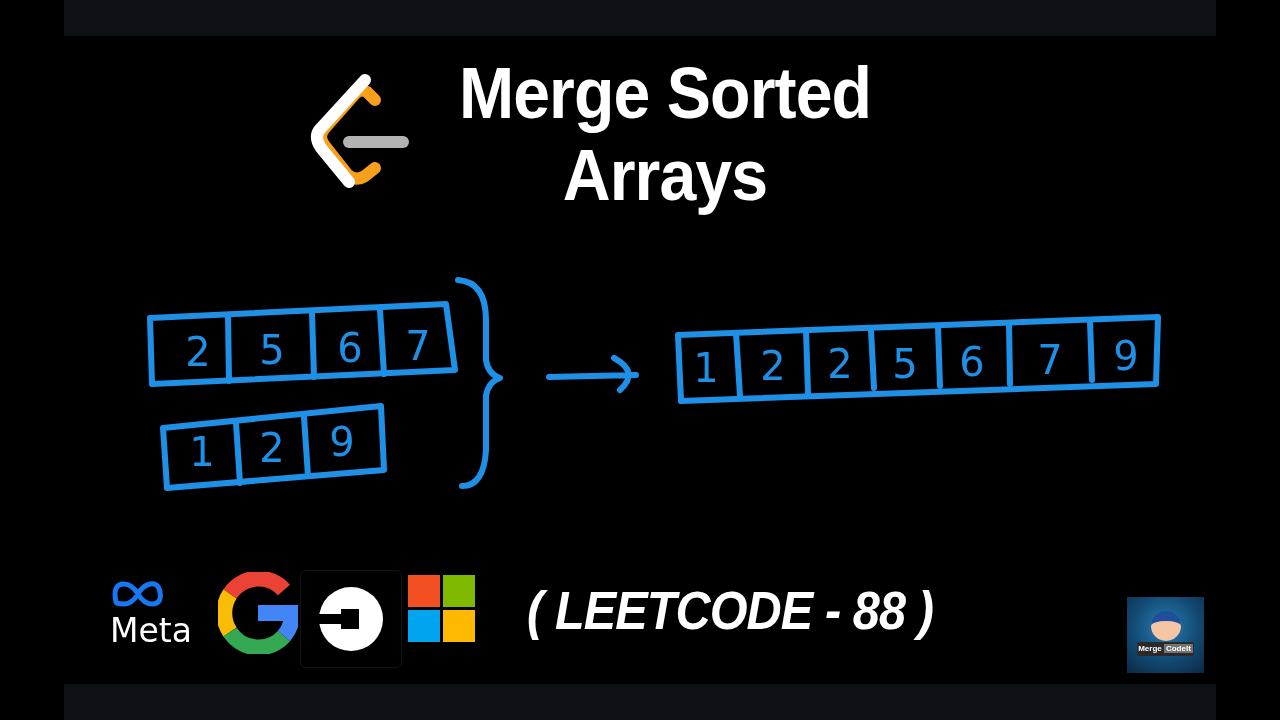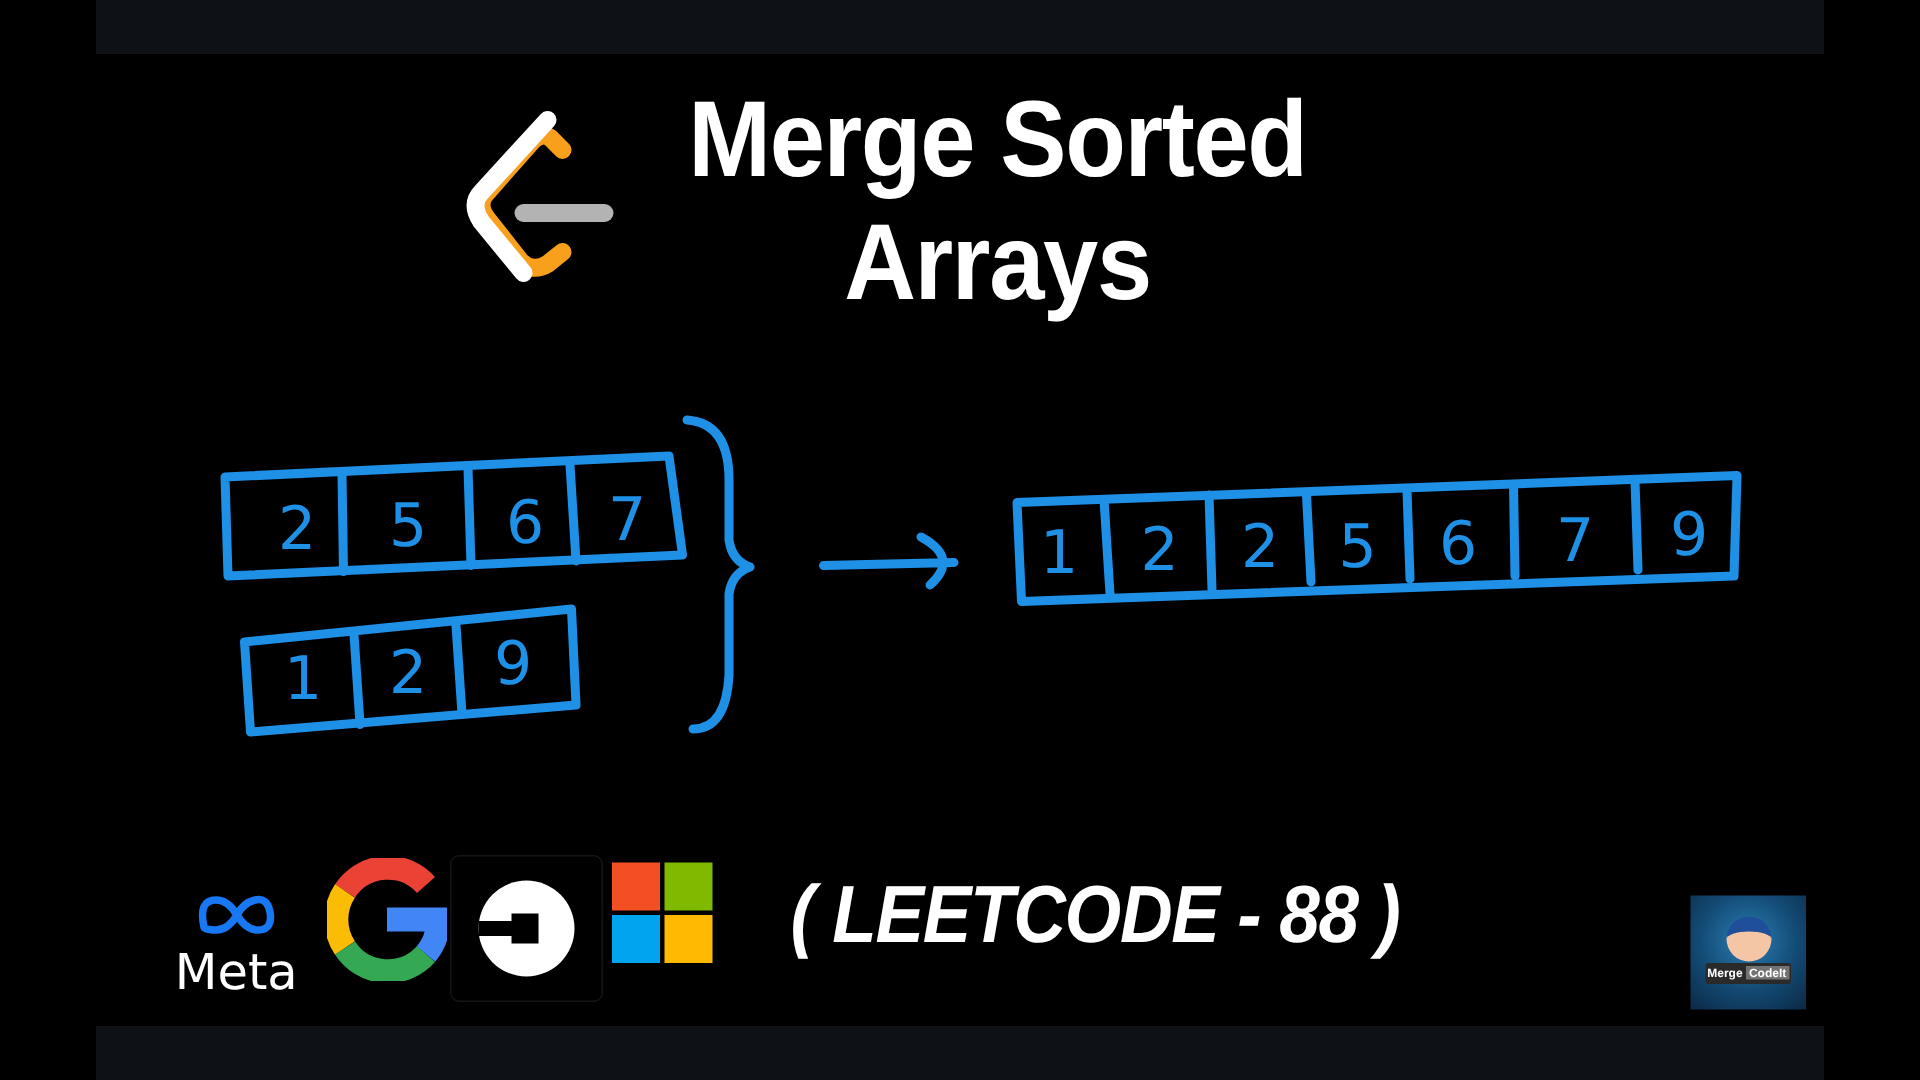--- a/index.html
+++ b/index.html
@@ -5,21 +5,21 @@
   html, body { margin:0; padding:0; }
   body { width:1280px; height:720px; background:#000; position:relative; overflow:hidden; font-family:"Liberation Sans", sans-serif; }
   .bar { position:absolute; left:64px; width:1152px; background:#0e1216; }
   .bar.top { top:0; height:36px; }
   .bar.bottom { top:684px; height:36px; }
   .title { position:absolute; left:410px; top:52px; width:510px; text-align:center; color:#fff; font-family:"Liberation Sans", sans-serif; font-weight:bold; font-size:72px; line-height:82px; letter-spacing:-1px; transform:scaleX(0.92); transform-origin:center; }
   .lc-logo { position:absolute; left:305px; top:70px; width:110px; height:125px; }
   .diagram { position:absolute; left:0; top:0; width:1280px; height:720px; }
   .arr-text { font-family:"DejaVu Sans", sans-serif; fill:#1e90e6; font-size:40px; }
   .logos { position:absolute; left:85px; top:550px; width:415px; height:130px; }
-  .meta { position:absolute; left:25px; top:44px; width:95px; text-align:center; }
+  .meta { position:absolute; left:25px; top:28px; width:95px; }
   .meta-text { color:#fff; font-family:"DejaVu Sans", sans-serif; font-size:33px; line-height:34px; margin-top:2px; }
   .google { position:absolute; left:133px; top:22px; width:80px; height:82px; }
   .uber { position:absolute; left:215px; top:20px; width:100px; height:96px; background:#000; border:1px solid #141414; border-radius:6px; }
   .ms { position:absolute; left:323px; top:25px; width:68px; height:68px; display:grid; grid-template-columns:32px 32px; grid-template-rows:32px 32px; gap:3px; }
   .ms div { width:32px; height:32px; }
   .leet { position:absolute; left:527px; top:575px; color:#fff; font-family:"Liberation Sans", sans-serif; font-weight:bold; font-style:italic; font-size:54px; line-height:70px; letter-spacing:-1px; transform:scaleX(0.9); transform-origin:left; white-space:pre; }
   .channel { position:absolute; left:1127px; top:597px; width:77px; height:76px; background:radial-gradient(circle at 50% 40%, #2a7fb5 0%, #134a74 55%, #0b2944 100%); overflow:hidden; }
   .channel .face { position:absolute; left:24px; top:14px; width:30px; height:30px; border-radius:50%; background:#f5c6a5; border-top:10px solid #1f4f9a; box-sizing:border-box; }
   .channel .badge { position:absolute; left:10px; top:45px; width:57px; height:14px; background:#2a2a2a; color:#fff; font-size:8px; font-weight:bold; text-align:center; line-height:14px; font-family:"Liberation Sans", sans-serif; border-radius:2px; }
   .channel .badge span.red { background:#737373; padding:0 2px; }

